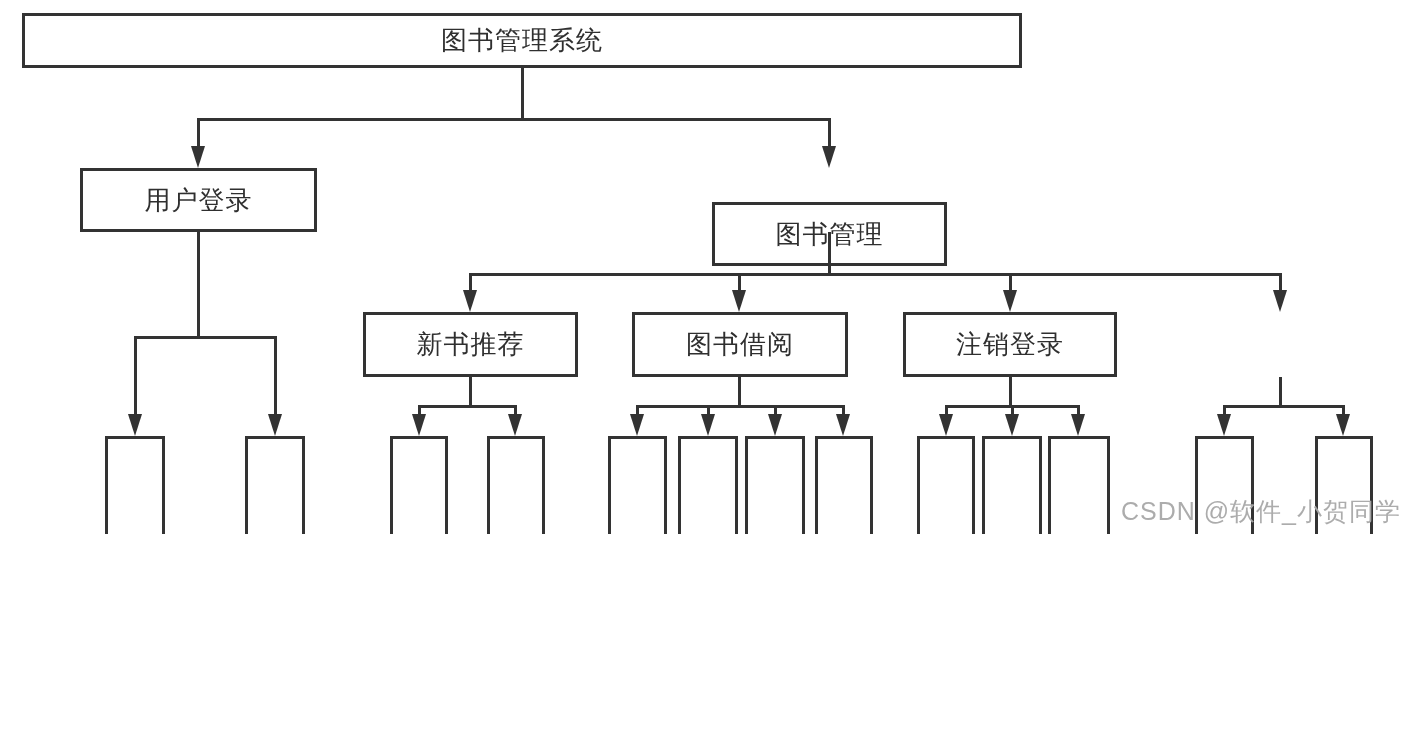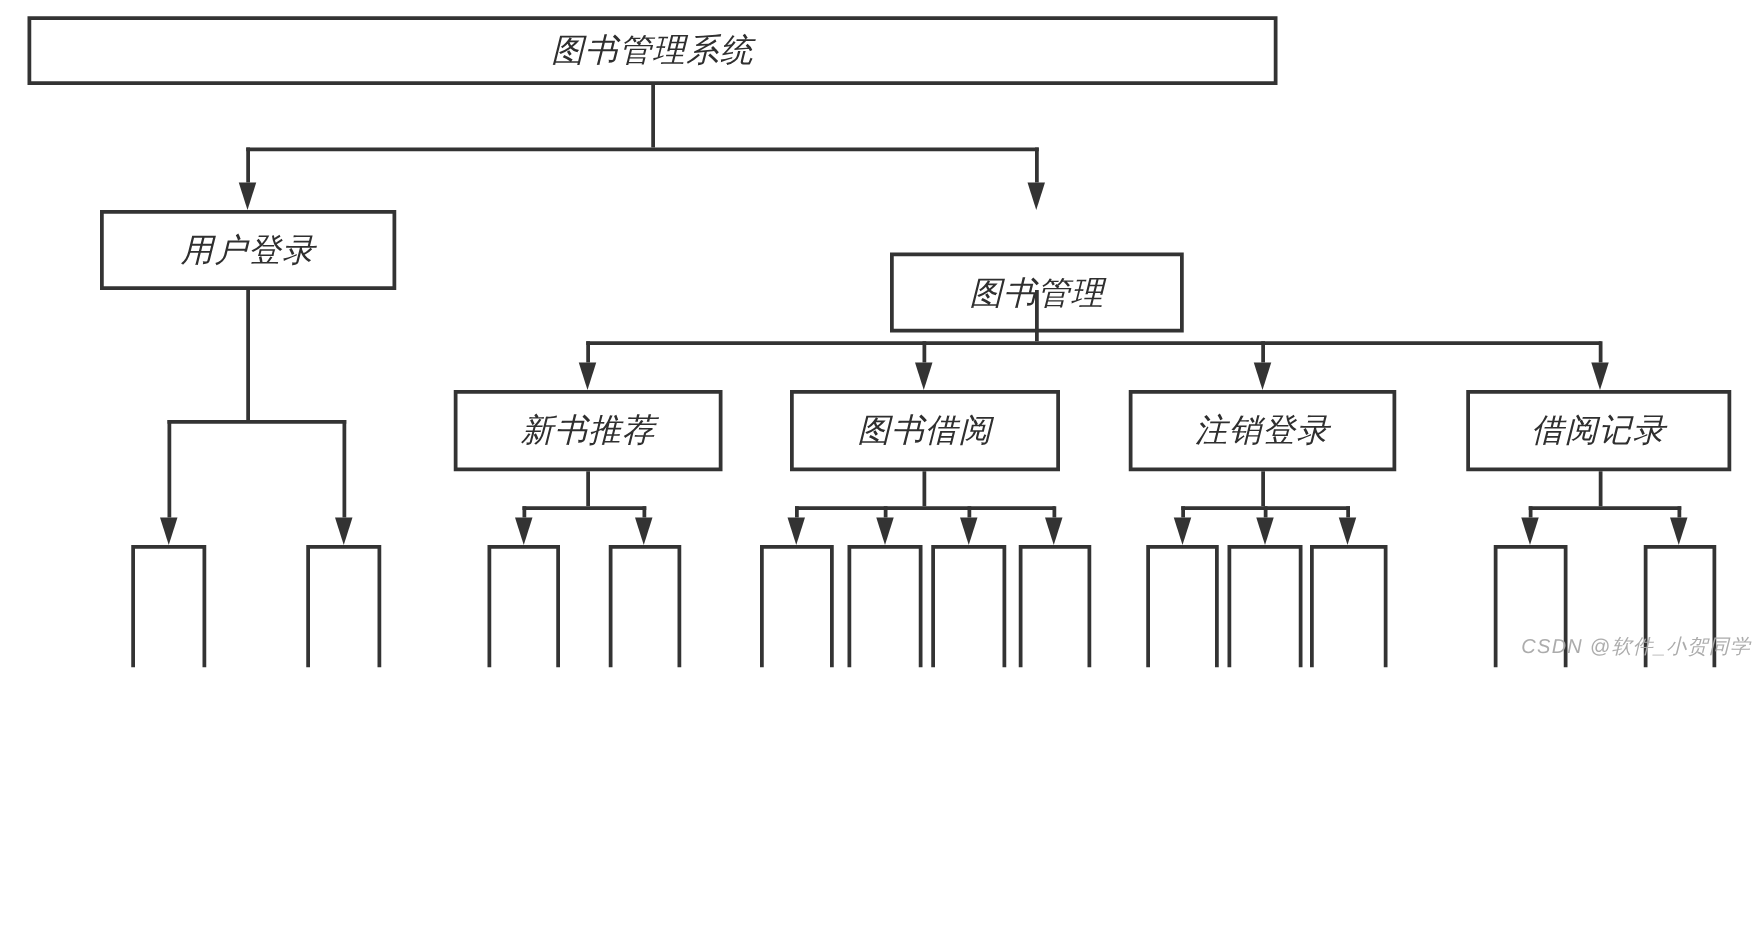--- a/index.html
+++ b/index.html
@@ -8,21 +8,20 @@
     --bg:#ffffff;
     --wm:#a8a8a8;
   }
   html,body{margin:0;padding:0;background:var(--bg);}
   #canvas{
     position:relative;
     width:1405px;height:534px;
     background:var(--bg);
     font-family:"Liberation Sans","DejaVu Sans",sans-serif;
     overflow:hidden;
-    font-style:italic;
   }
   .box{
     position:absolute;
     background:#fff;
     border:3px solid var(--line);
     box-sizing:border-box;
     display:flex;align-items:center;justify-content:center;
     color:var(--text);
   }
   .hlabel{
@@ -41,21 +40,21 @@
   .hline{position:absolute;height:3px;background:var(--line);}
   .arrow{
     position:absolute;width:0;height:0;
     border-left:7px solid transparent;
     border-right:7px solid transparent;
     border-top:22px solid var(--line);
   }
   .watermark{
     position:absolute;
     right:4px;bottom:6px;
-    font-size:16px;
+    font-size:25px;
     color:var(--wm);
     opacity:.95;
     letter-spacing:1px;
     z-index:10;
     white-space:nowrap;
   }
 </style>
 </head>
 <body>
 
@@ -98,23 +97,20 @@
   <div class="arrow" style="left:1273px;top:290px;"></div>
 
   <div class="box" style="left:632px;top:312px;width:216px;height:65px;">
     <span class="hlabel">图书借阅</span>
   </div>
   <div class="box" style="left:363px;top:312px;width:215px;height:65px;">
     <span class="hlabel">新书推荐</span>
   </div>
   <div class="box" style="left:903px;top:312px;width:214px;height:65px;">
     <span class="hlabel">注销登录</span>
-  </div>
-  <div class="box" style="left:1173px;top:312px;width:212px;height:65px;">
-    <span class="hlabel">借阅记录</span>
   </div>
 
   <div class="vline" style="left:469px;top:377px;height:28px;"></div>
   <div class="hline" style="left:418px;top:405px;width:99px;"></div>
   <div class="vline" style="left:418px;top:405px;height:9px;"></div>
   <div class="arrow" style="left:412px;top:414px;"></div>
   <div class="vline" style="left:514px;top:405px;height:9px;"></div>
   <div class="arrow" style="left:508px;top:414px;"></div>
 
   <div class="vline" style="left:738px;top:377px;height:28px;"></div>

